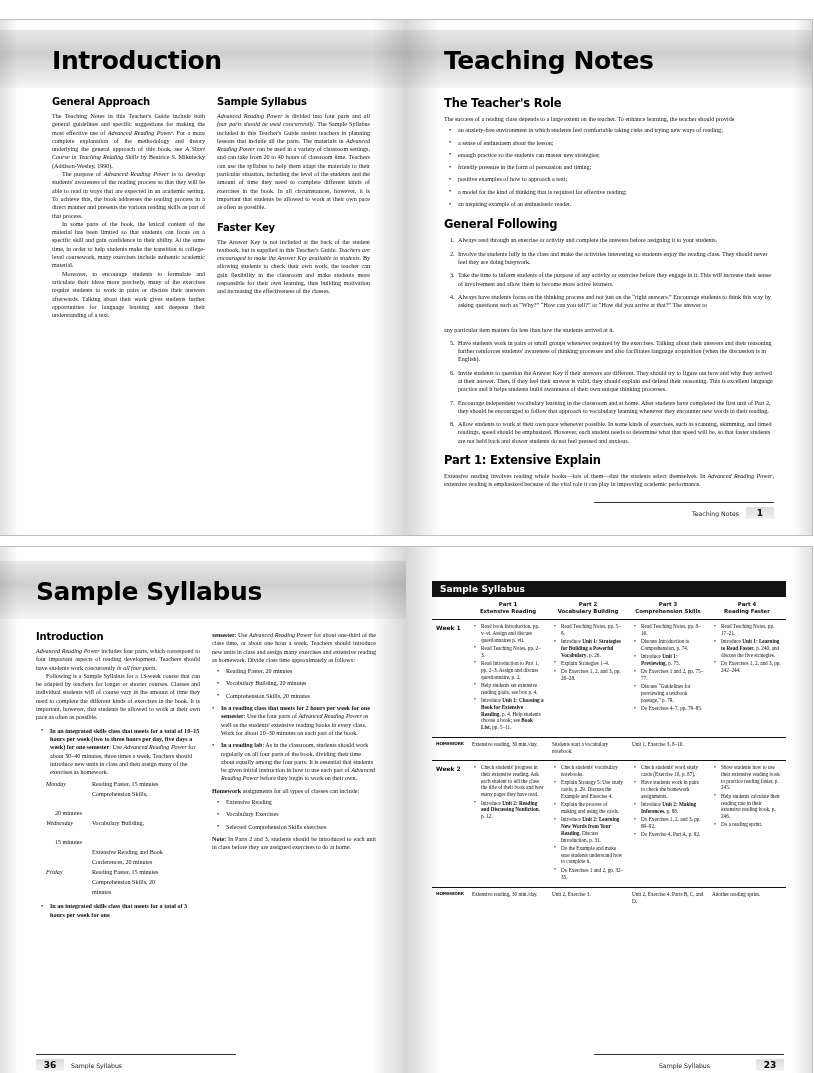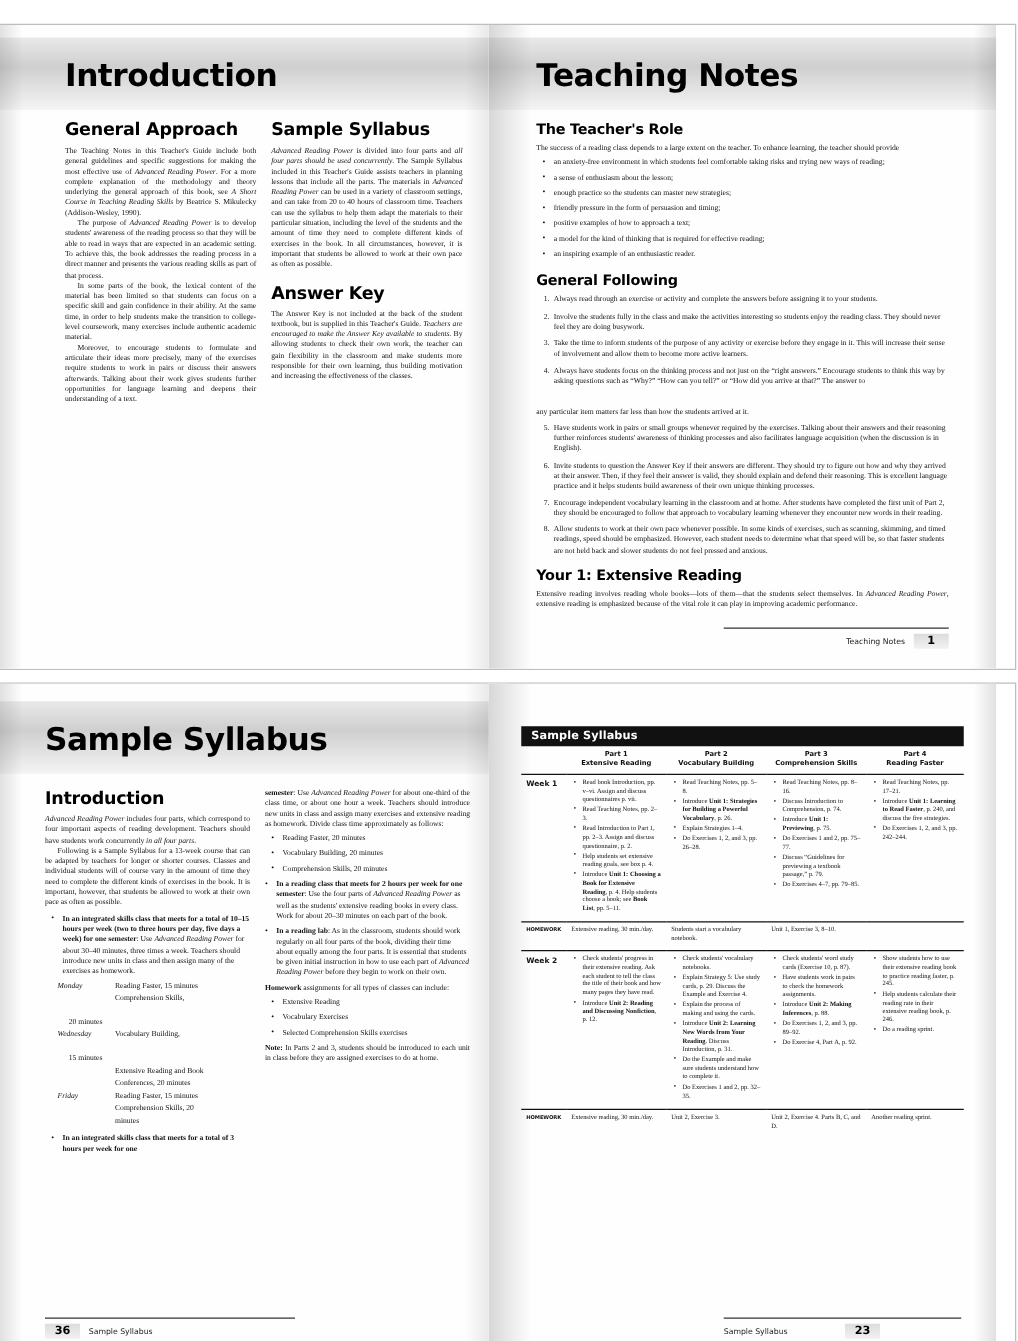--- a/index.html
+++ b/index.html
@@ -13,21 +13,21 @@
   
   .spread{
     position:absolute;left:0;background:#ffffff;
     box-shadow:0 0 0 1px #bdbdbd;
   }
   #spread-top{top:4px;width:812px;height:515px;}
   #spread-bottom{top:531px;width:812px;height:540px;}
 
   .sheet{position:absolute;top:0;height:100%;background:#fefefe;overflow:hidden;}
   .sheet.left{left:0;width:406px;}
-  .sheet.right{left:391px;width:406px;}
+  .sheet.right{left:406px;width:406px;}
 
   
   .gutter{
     position:absolute;top:0;bottom:0;width:34px;pointer-events:none;
   }
   .gutter.l{right:0;background:linear-gradient(to right,rgba(255,255,255,0),rgba(60,60,60,.20));}
   .gutter.r{left:0;background:linear-gradient(to left,rgba(255,255,255,0),rgba(60,60,60,.20));}
 
   
   .edge{position:absolute;top:0;bottom:0;width:18px;pointer-events:none;}
@@ -42,21 +42,21 @@
     color:#000;
   }
   .head-big{font-size:25px;}
   .head-band{
     position:absolute;left:0;right:0;height:58px;
     background:linear-gradient(to bottom,#e9e9e9 0%,#cfcfcf 40%,#f4f4f4 100%);
   }
 
   h2.sec{
     font-family:"DejaVu Sans", sans-serif;
-    font-weight:bold;font-size:14px;margin:0 0 5px 0;color:#000;
+    font-weight:bold;font-size:10px;margin:0 0 5px 0;color:#000;
     letter-spacing:-0.2px;
   }
   h2.sec.big{font-size:11.5px;}
 
   p.body{
     margin:0 0 0 0;font-size:6.1px;line-height:8.3px;text-align:justify;
     text-indent:0;
   }
   p.body.ind{text-indent:10px;}
   p.body + p.body{margin-top:0;}
@@ -142,21 +142,21 @@
           <h2 class="sec">General Approach</h2>
           <p class="body"><span>The Teaching Notes in this Teacher's Guide include both general guidelines and specific suggestions for making the most effective use of </span><span class="it">Advanced Reading Power</span><span>. For a more complete explanation of the methodology and theory underlying the general approach of this book, see </span><span class="it">A Short Course in Teaching Reading Skills</span><span> by Beatrice S. Mikulecky (Addison-Wesley, 1990).</span></p>
           <p class="body ind"><span>The purpose of </span><span class="it">Advanced Reading Power</span><span> is to develop students' awareness of the reading process so that they will be able to read in ways that are expected in an academic setting. To achieve this, the book addresses the reading process in a direct manner and presents the various reading skills as part of that process.</span></p>
           <p class="body ind">In some parts of the book, the lexical content of the material has been limited so that students can focus on a specific skill and gain confidence in their ability. At the same time, in order to help students make the transition to college-level coursework, many exercises include authentic academic material.</p>
           <p class="body ind">Moreover, to encourage students to formulate and articulate their ideas more precisely, many of the exercises require students to work in pairs or discuss their answers afterwards. Talking about their work gives students further opportunities for language learning and deepens their understanding of a text.</p>
         </div>
 
         <div class="col">
           <h2 class="sec">Sample Syllabus</h2>
           <p class="body"><span class="it">Advanced Reading Power</span><span> is divided into four parts and </span><span class="it">all four parts should be used concurrently</span><span>. The Sample Syllabus included in this Teacher's Guide assists teachers in planning lessons that include all the parts. The materials in </span><span class="it">Advanced Reading Power</span><span> can be used in a variety of classroom settings, and can take from 20 to 40 hours of classroom time. Teachers can use the syllabus to help them adapt the materials to their particular situation, including the level of the students and the amount of time they need to complete different kinds of exercises in the book. In all circumstances, however, it is important that students be allowed to work at their own pace as often as possible.</span></p>
-          <h2 class="sec" style="margin-top:10px;">Answer Key</h2>
+          <h2 class="sec" style="margin-top:10px;">Faster Key</h2>
           <p class="body"><span>The Answer Key is not included at the back of the student textbook, but is supplied in this Teacher's Guide. </span><span class="it">Teachers are encouraged to make the Answer Key available to students.</span><span> By allowing students to check their own work, the teacher can gain flexibility in the classroom and make students more responsible for their own learning, thus building motivation and increasing the effectiveness of the classes.</span></p>
         </div>
       </div>
       <div class="edge left-edge"></div>
       <div class="gutter l"></div>
     </div>
 
     <div class="sheet right">
       <div class="head-band" style="top:10px;"></div>
       <div class="page-head head-big" style="position:absolute;top:26px;left:38px;">Teaching Notes</div>
@@ -183,21 +183,21 @@
             </ol>
         </div>
         <div class="col">
           <p class="body">any particular item matters far less than how the students arrived at it.</p>
           <ol class="num" start="5" id="gg-items-2">
               <li>Have students work in pairs or small groups whenever required by the exercises. Talking about their answers and their reasoning further reinforces students' awareness of thinking processes and also facilitates language acquisition (when the discussion is in English).</li>
               <li>Invite students to question the Answer Key if their answers are different. They should try to figure out how and why they arrived at their answer. Then, if they feel their answer is valid, they should explain and defend their reasoning. This is excellent language practice and it helps students build awareness of their own unique thinking processes.</li>
               <li>Encourage independent vocabulary learning in the classroom and at home. After students have completed the first unit of Part 2, they should be encouraged to follow that approach to vocabulary learning whenever they encounter new words in their reading.</li>
               <li>Allow students to work at their own pace whenever possible. In some kinds of exercises, such as scanning, skimming, and timed readings, speed should be emphasized. However, each student needs to determine what that speed will be, so that faster students are not held back and slower students do not feel pressed and anxious.</li>
             </ol>
-          <h2 class="sec big" style="margin-top:8px;">Your 1: Extensive Reading</h2>
+          <h2 class="sec big" style="margin-top:8px;">Part 1: Extensive Explain</h2>
           <p class="body"><span>Extensive reading involves reading whole books—lots of them—that the students select themselves. In </span><span class="it">Advanced Reading Power</span><span>, extensive reading is emphasized because of the vital role it can play in improving academic performance.</span></p>
         </div>
       </div>
 
       <div class="folio" style="right:38px;width:180px;justify-content:flex-end;">
         <div class="rule"></div>
         <span>Teaching Notes</span>
         <span class="folio-num">1</span>
       </div>
 
@@ -372,21 +372,21 @@
                 <td class="hw">HOMEWORK</td>
                 <td class="plain">Extensive reading, 30 min./day.</td>
                 <td class="plain">Unit 2, Exercise 3.</td>
                 <td class="plain">Unit 2, Exercise 4. Parts B, C, and D.</td>
                 <td class="plain">Another reading sprint.</td>
               </tr>
             </tbody>
         </table>
       </div>
 
-      <div class="folio" style="right:28px;width:190px;gap:46px;">
+      <div class="folio" style="right:28px;width:190px;justify-content:flex-end;gap:46px;">
         <div class="rule"></div>
         <span>Sample Syllabus</span>
         <span class="folio-num">23</span>
       </div>
 
       <div class="gutter r"></div>
       <div class="edge right-edge"></div>
     </div>
   </div>
 </div>

